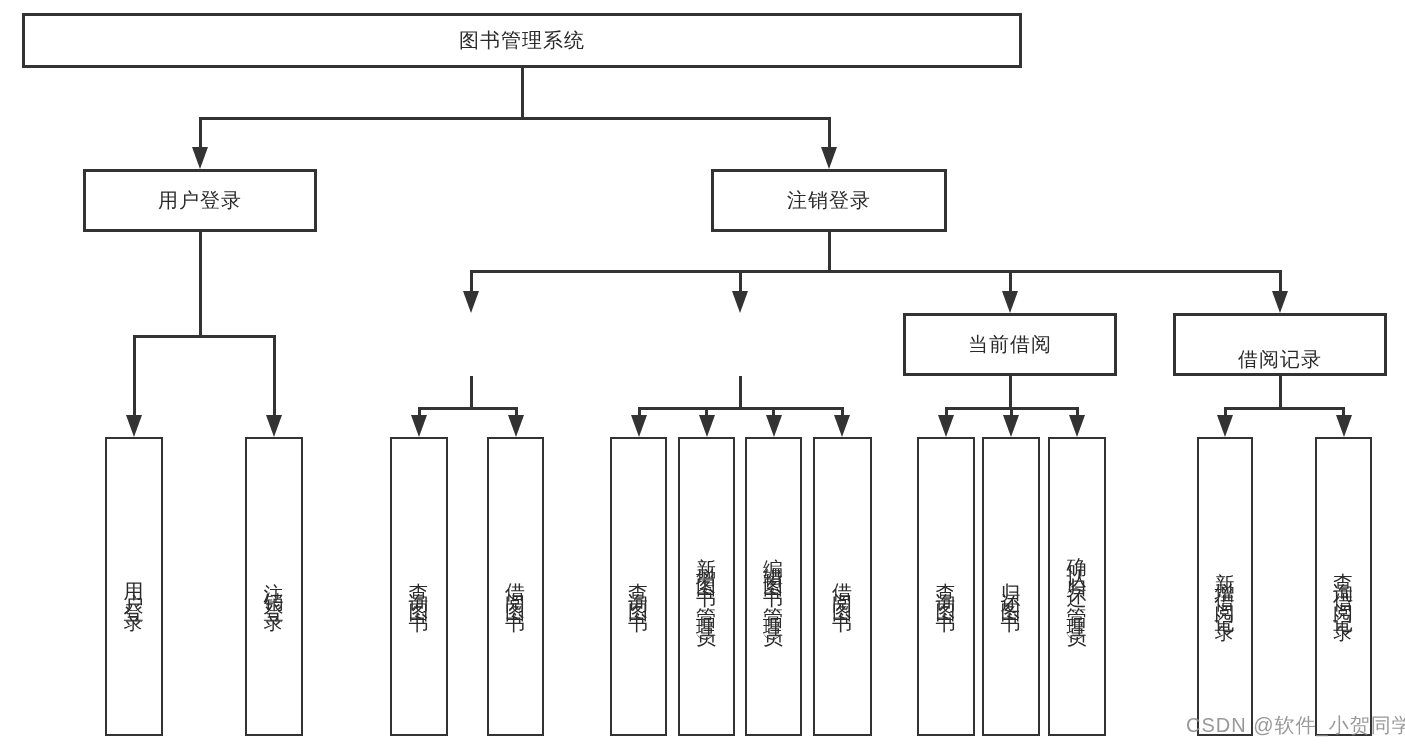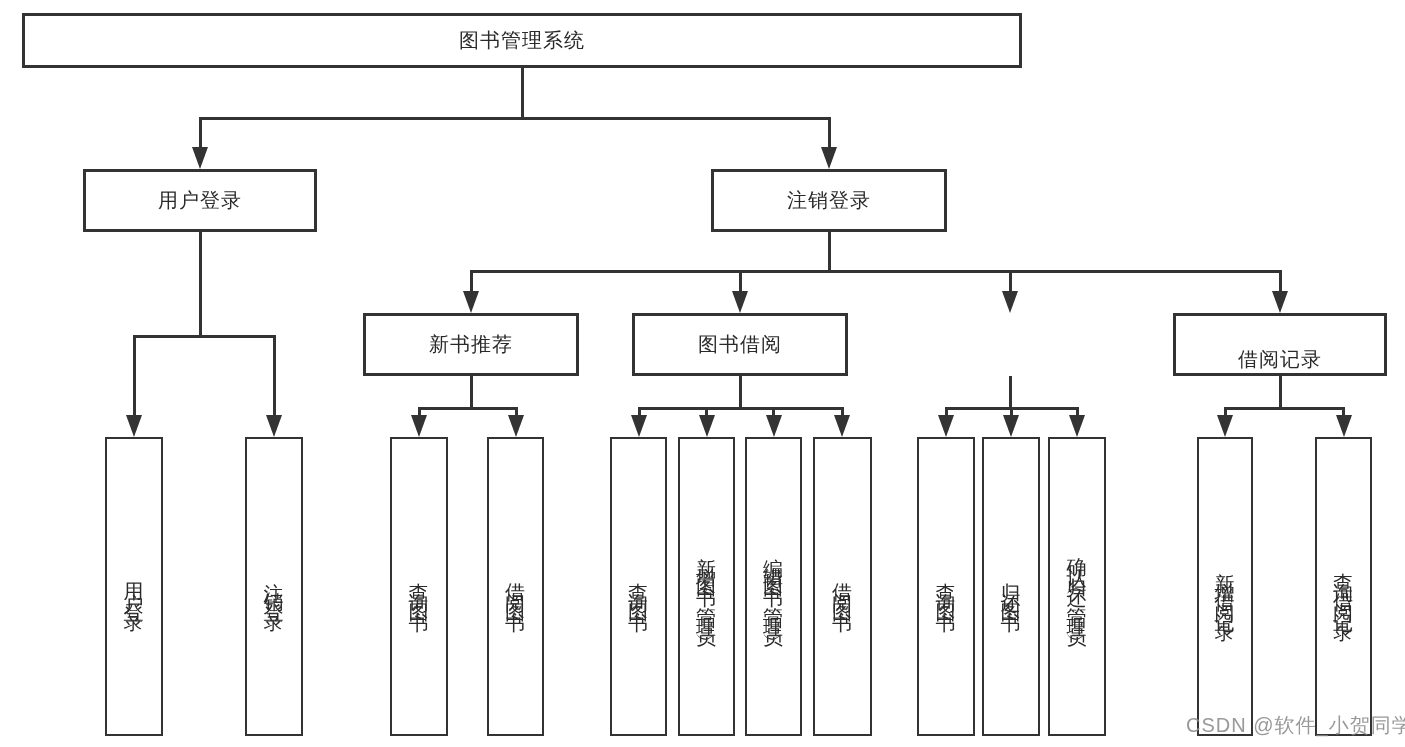--- a/index.html
+++ b/index.html
@@ -104,25 +104,22 @@
   <div class="hline" style="left:469.5px; top:270px; width:812px;"></div>
   <div class="vline" style="left:469.5px; top:270px; height:22px;"></div>
   <div class="arrow" style="left:463px; top:291px;"></div>
   <div class="vline" style="left:738.5px; top:270px; height:22px;"></div>
   <div class="arrow" style="left:732px; top:291px;"></div>
   <div class="vline" style="left:1008.5px; top:270px; height:22px;"></div>
   <div class="arrow" style="left:1002px; top:291px;"></div>
   <div class="vline" style="left:1278.5px; top:270px; height:22px;"></div>
   <div class="arrow" style="left:1272px; top:291px;"></div>
 
-  <div class="box" style="left:363px; top:313px; width:216px; height:63px;">
-    <span class="hlabel">新书推荐</span>
-  </div>
-  <div class="box" style="left:632px; top:313px; width:216px; height:63px;">
-    <span class="hlabel">图书借阅</span>
+  <div class="box" style="left:903px; top:313px; width:214px; height:63px;">
+    <span class="hlabel">当前借阅</span>
   </div>
   <div class="box" style="left:1173px; top:313px; width:214px; height:63px;align-items:flex-end;">
     <span class="hlabel">借阅记录</span>
   </div>
 
   <div class="vline" style="left:469.5px; top:376px; height:34px;"></div>
   <div class="hline" style="left:417.5px; top:407px; width:100px;"></div>
   <div class="vline" style="left:417.5px; top:407px; height:13px;"></div>
   <div class="arrow" style="left:411px; top:415px;"></div>
   <div class="vline" style="left:514.5px; top:407px; height:13px;"></div>

